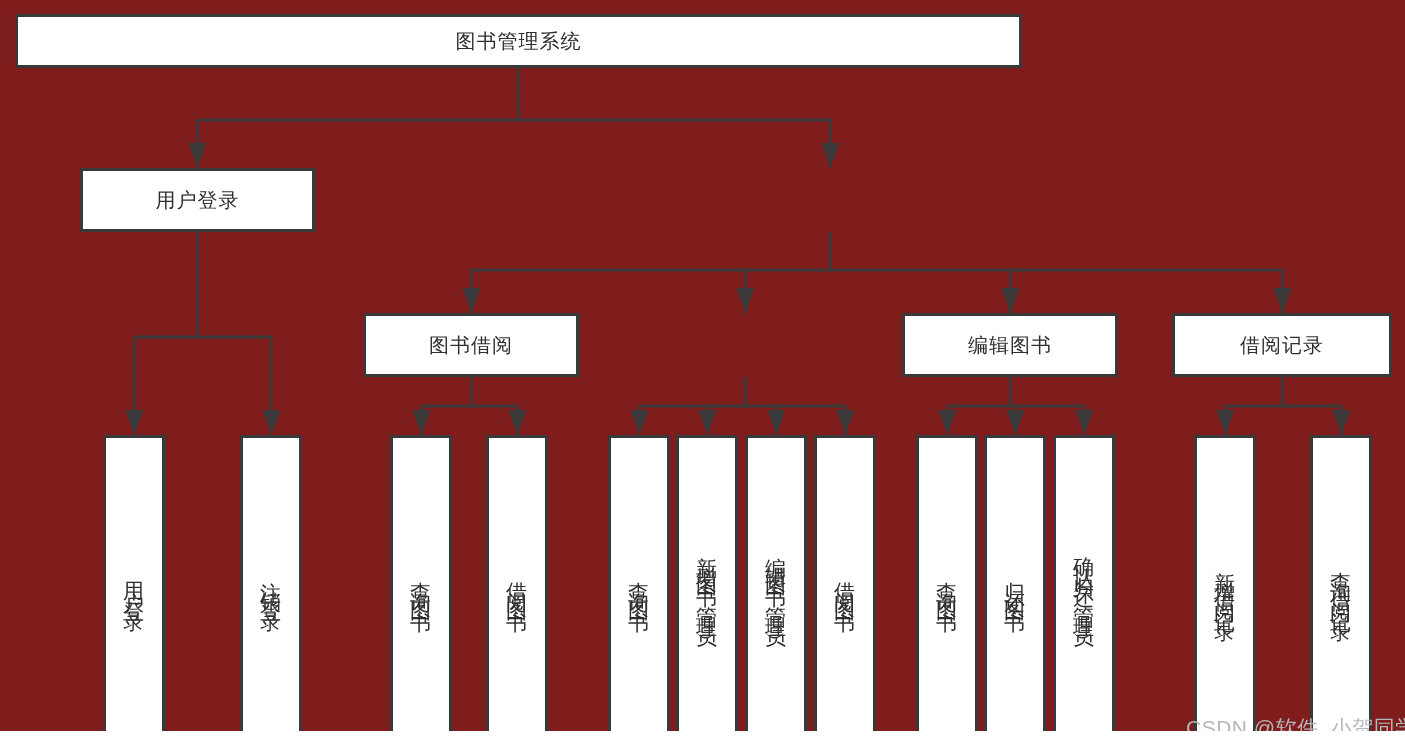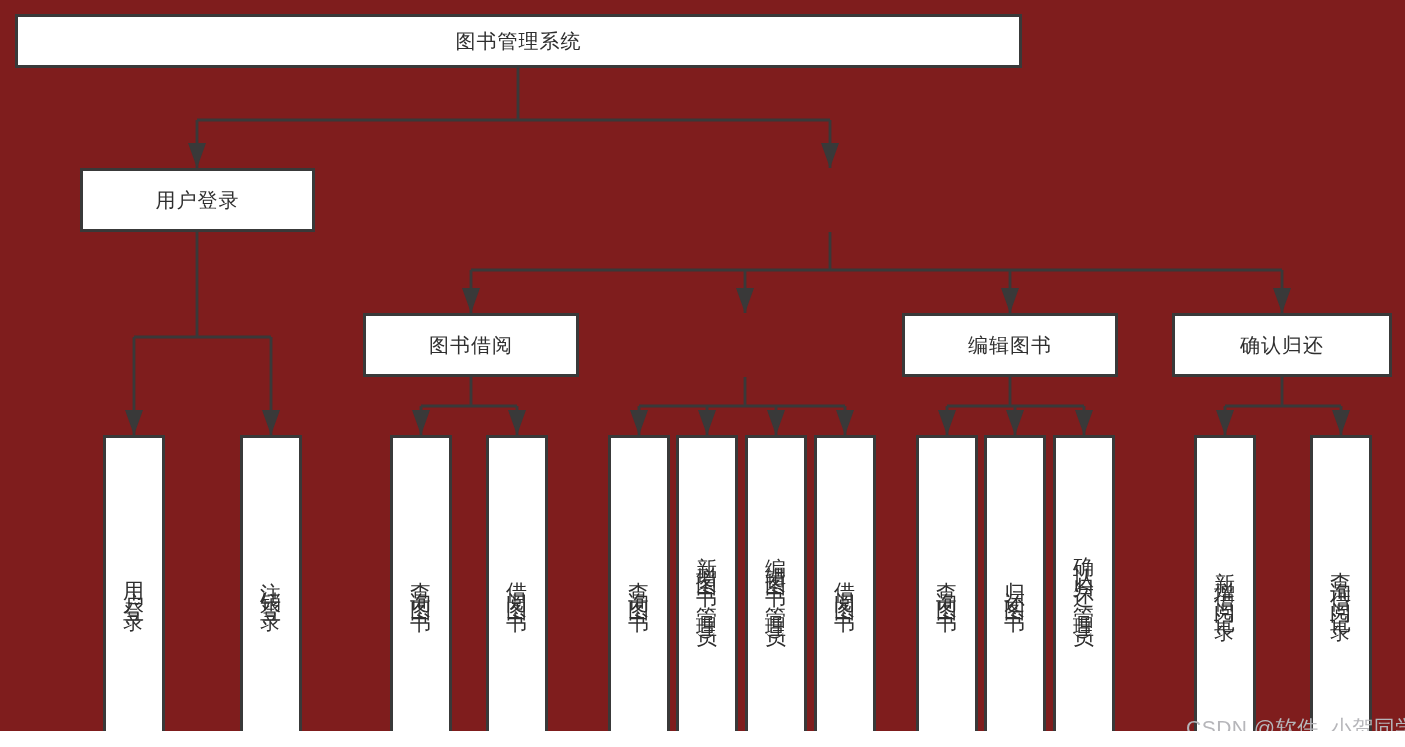--- a/index.html
+++ b/index.html
@@ -134,21 +134,21 @@
       <polygon points="1332,410 1350,410 1341,435"></polygon>
     </g>
   </svg>
 
   <div class="hbox" id="n-root">图书管理系统</div>
 
   <div class="hbox" id="n-ulogin">用户登录</div>
 
   <div class="hbox" id="n-newb">图书借阅</div>
   <div class="hbox" id="n-cborr">编辑图书</div>
-  <div class="hbox" id="n-brec">确认归还</div>
+  <div class="hbox" id="n-brec">借阅记录</div>
 
   <div class="vbox" id="l-ul1">用户登录</div>
   <div class="vbox" id="l-ul2">注销登录</div>
 
   <div class="vbox" id="l-nb1">查询图书</div>
   <div class="vbox" id="l-nb2">借阅图书</div>
 
   <div class="vbox" id="l-bb1">查询图书</div>
   <div class="vbox" id="l-bb2">新增图书（管理员）</div>
   <div class="vbox" id="l-bb3">编辑图书（管理员）</div>

